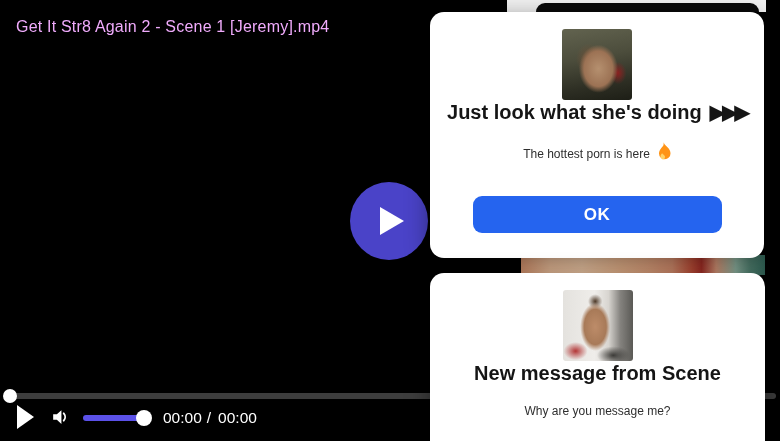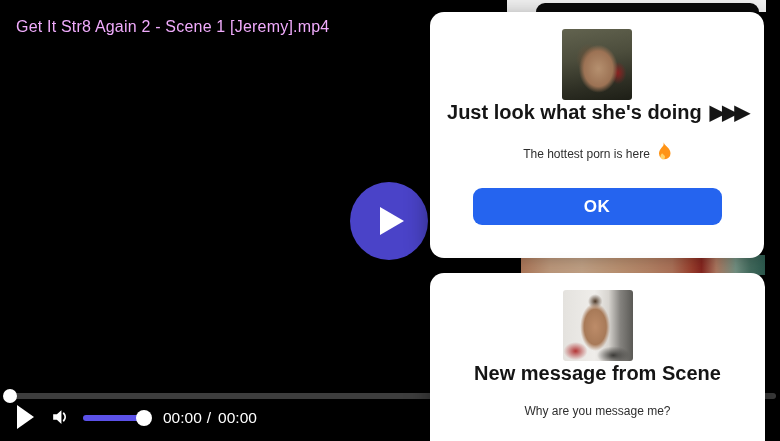--- a/index.html
+++ b/index.html
@@ -89,21 +89,21 @@
   .popup-title {
     font-size:20px; font-weight:700; color:#151515; line-height:24px;
   }
   .arrows { letter-spacing:-3px; margin-left:8px; }
   .popup-sub {
     margin-top:18px; font-size:12px; color:#2e2e2e; line-height:20px;
   }
   .popup2 .popup-sub { margin-top:16px; }
   .flame { vertical-align:-2px; margin-left:6px; }
   .ok-btn {
-    display:block; margin:24px auto 0; width:249px; height:37px;
+    display:block; margin:32px auto 0; width:249px; height:37px;
     border:none; border-radius:9px; background:#2564ef; color:#fff;
     font-size:17px; font-weight:700; font-family:inherit; letter-spacing:.5px; cursor:pointer;
   }
 </style>
 </head>
 <body>
 
 <div class="stage">
 
   <div class="top-strip">

